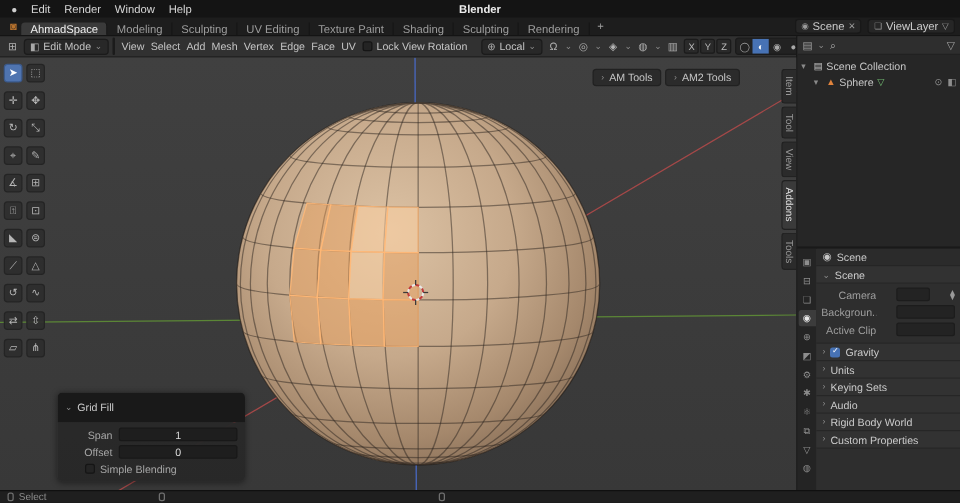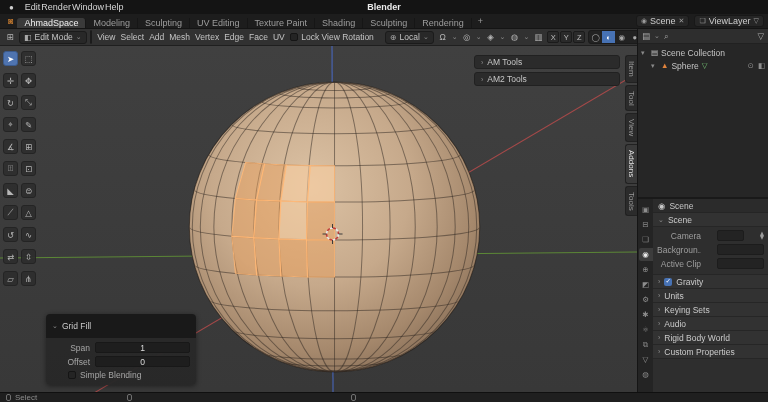--- a/index.html
+++ b/index.html
@@ -54,21 +54,21 @@
   .vbody { flex:1; position:relative; background:linear-gradient(#404040,#383838); overflow:hidden; }
   svg.scene { position:absolute; inset:0; width:100%; height:100%; }
 
   
   .toolbar { position:absolute; left:3px; top:5px; display:grid; grid-template-columns:15px 15px; gap:7px 3px; }
   .tool { width:15px; height:15px; background:rgba(46,46,46,.92); border:1px solid #242424; border-radius:3px;
     display:flex; align-items:center; justify-content:center; font-size:8.5px; color:#b6b6b6; }
   .tool.active { background:#4f74b0; border-color:#3b5a8c; color:#fff; }
 
   
-  .addon-panels { position:absolute; right:17px; top:9px; width:146px; display:flex; flex-direction:column; gap:3px; }
+  .addon-panels { position:absolute; right:17px; top:9px; width:146px; display:flex; gap:3px; }
   .addon-panel { height:14px; background:rgba(42,42,42,.95); border:1px solid #212121; border-radius:3px;
     display:flex; align-items:center; gap:4px; padding:0 6px; color:#c7c7c7; font-size:8.5px; }
   .addon-panel .chev { font-size:7px; }
 
   
   .side-tabs { position:absolute; right:0; top:9px; display:flex; flex-direction:column; gap:2px; }
   .side-tab { writing-mode:vertical-rl; background:#2b2b2b; color:#999; font-size:8px;
     padding:5px 1px; border:1px solid #212121; border-right:none; border-radius:3px 0 0 3px; }
   .side-tab.active { background:#3a3a3a; color:#e1e1e1; }
 
@@ -124,21 +124,21 @@
   .mico { width:5px; height:7px; border:1px solid #707070; border-radius:2px; flex:0 0 auto; }
   .hint2 { margin-left:86px; } .hint3 { margin-left:215px; }
 </style>
 </head>
 <body>
 
 <div class="app">
 
   <div class="macbar">
     <span class="applelogo">●</span>
-    <div style="display:flex;gap:1px;position:relative;z-index:1">
+    <div style="display:flex;gap:11px;position:relative;z-index:1">
 
     <span class="macmenu">Edit</span>
         <span class="macmenu">Render</span>
         <span class="macmenu">Window</span>
         <span class="macmenu">Help</span>
       </div>
     <span class="title">Blender</span>
   </div>
 
   <div class="topbar">

